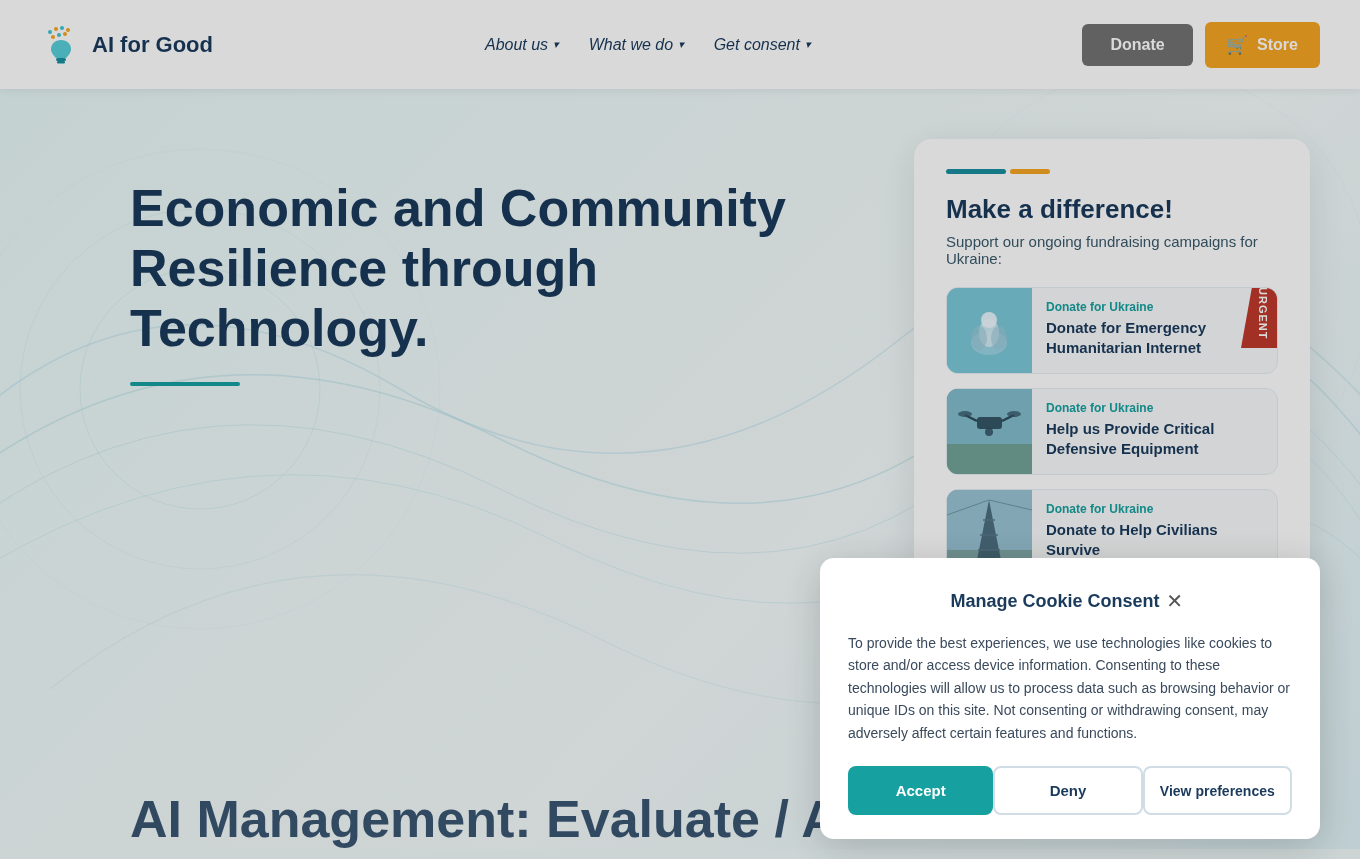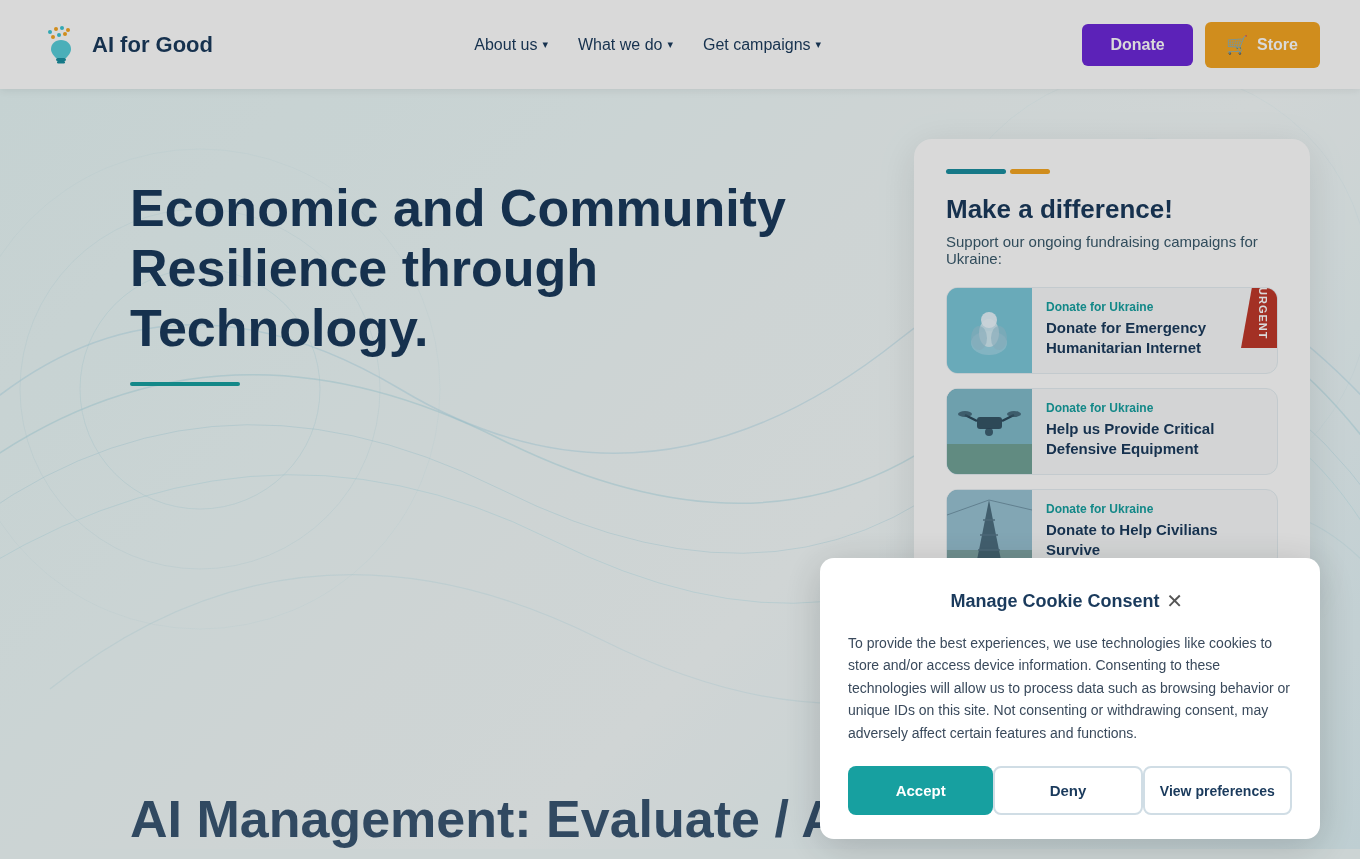--- a/index.html
+++ b/index.html
@@ -7,30 +7,30 @@
 
     
     nav {
       display: flex; align-items: center; justify-content: space-between;
       padding: 0 40px; height: 89px; background: #fff;
       box-shadow: 0 2px 8px rgba(0,0,0,0.07); position: relative; z-index: 10;
     }
     .nav-logo { display: flex; align-items: center; gap: 10px; }
     .nav-logo-icon { width: 42px; height: 42px; }
     .nav-logo-text { font-size: 22px; font-weight: 700; color: #1a3a5c; }
-    .nav-links { display: flex; align-items: flex-end; gap: 30px; }
+    .nav-links { display: flex; align-items: flex-end; gap: 30px; font-style: italic; }
     .nav-link {
       display: flex; align-items: center; gap: 5px;
       font-size: 16px; color: #1a3a5c; cursor: pointer; font-weight: 500;
       text-decoration: none;
     }
     .chevron { font-size: 11px; color: #1a3a5c; }
     .nav-actions { display: flex; align-items: center; gap: 12px; }
     .btn-donate {
-      background: #6d28d9; color: #fff; border: none; border-radius: 6px;
+      background: #737373; color: #fff; border: none; border-radius: 6px;
       padding: 12px 28px; font-size: 16px; font-weight: 600; cursor: pointer;
     }
     .btn-store {
       background: #f5a623; color: #fff; border: none; border-radius: 6px;
       padding: 12px 22px; font-size: 16px; font-weight: 600; cursor: pointer;
       display: flex; align-items: center; gap: 8px;
     }
     .store-icon { font-size: 18px; }
 
     
@@ -175,21 +175,21 @@
   <div class="nav-links">
     <a class="nav-link">
       <span>About us</span>
       <span class="chevron">▾</span>
     </a>
     <a class="nav-link">
       <span>What we do</span>
       <span class="chevron">▾</span>
     </a>
     <a class="nav-link">
-      <span>Get campaigns</span>
+      <span>Get consent</span>
       <span class="chevron">▾</span>
     </a>
   </div>
 
   <div class="nav-actions">
     <button class="btn-donate">Donate</button>
     <button class="btn-store">
       <span class="store-icon">🛒</span>
       <span>Store</span>
     </button>

